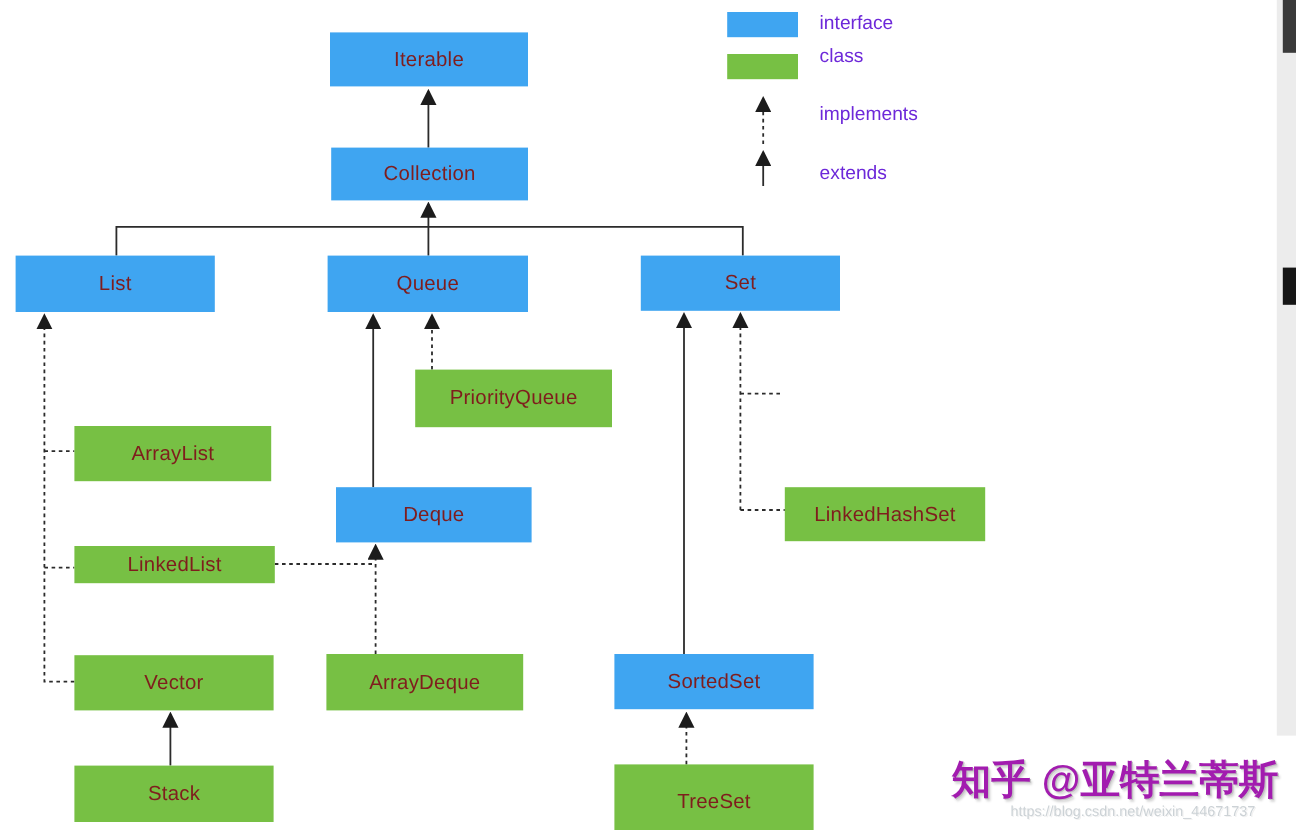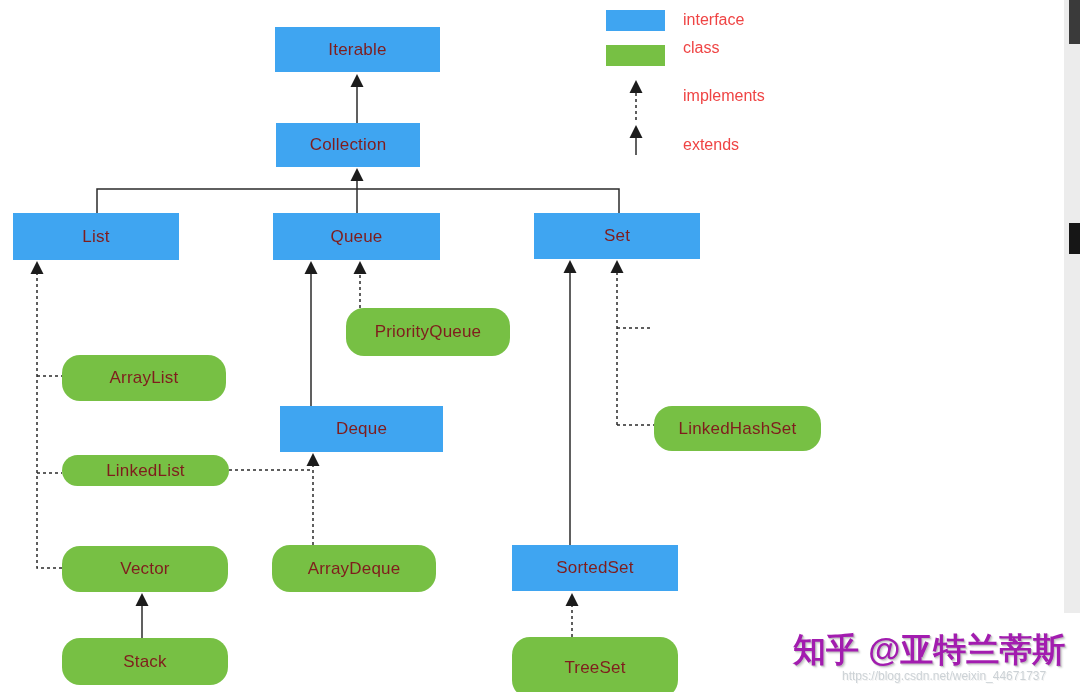--- a/index.html
+++ b/index.html
@@ -14,27 +14,27 @@
   .node {
     position: absolute;
     display: flex;
     align-items: center;
     justify-content: center;
     color: #7f1d1d;
     font-size: 17px;
     letter-spacing: 0.2px;
   }
   .node.interface { background: var(--interface-fill, #3fa5f1); }
-  .node.class     { background: var(--class-fill, #77c044); border-radius: 18px; }
+  .node.class     { background: var(--class-fill, #77c044); }
 
   #edges { position: absolute; left: 0; top: 0; }
 
   .legend-label {
     position: absolute;
-    color: #ef4444;
+    color: #6d28d9;
     font-size: 16px;
     line-height: 20px;
   }
   .legend-swatch { position: absolute; width: 59px; height: 21px; }
   .legend-swatch.interface { background: var(--interface-fill, #3fa5f1); }
   .legend-swatch.class     { background: var(--class-fill, #77c044); }
 
   .wm-title {
     position: absolute;
     left: 793px; top: 628px;
@@ -104,21 +104,21 @@
         <path d="M617,425 H654"></path>
         <path d="M572,637 V595" marker-end="url(#arr)"></path>
       </g>
 
       <path d="M636,120 V82" stroke-dasharray="3 3" marker-end="url(#arr)"></path>
       <path d="M636,155 V127" marker-end="url(#arr)"></path>
     </g>
   </svg>
 
   <div class="node interface" style="left:275px;top:27px;width:165px;height:45px">Iterable</div>
-  <div class="node interface" style="left:276px;top:123px;width:144px;height:44px">Collection</div>
+  <div class="node interface" style="left:276px;top:123px;width:164px;height:44px">Collection</div>
   <div class="node interface" style="left:13px;top:213px;width:166px;height:47px">List</div>
   <div class="node interface" style="left:273px;top:213px;width:167px;height:47px">Queue</div>
   <div class="node interface" style="left:534px;top:213px;width:166px;height:46px">Set</div>
   <div class="node class" style="left:346px;top:308px;width:164px;height:48px">PriorityQueue</div>
   <div class="node class" style="left:62px;top:355px;width:164px;height:46px">ArrayList</div>
   <div class="node interface" style="left:280px;top:406px;width:163px;height:46px">Deque</div>
   <div class="node class" style="left:62px;top:455px;width:167px;height:31px">LinkedList</div>
   <div class="node class" style="left:62px;top:546px;width:166px;height:46px">Vector</div>
   <div class="node class" style="left:272px;top:545px;width:164px;height:47px">ArrayDeque</div>
   <div class="node class" style="left:62px;top:638px;width:166px;height:47px">Stack</div>

